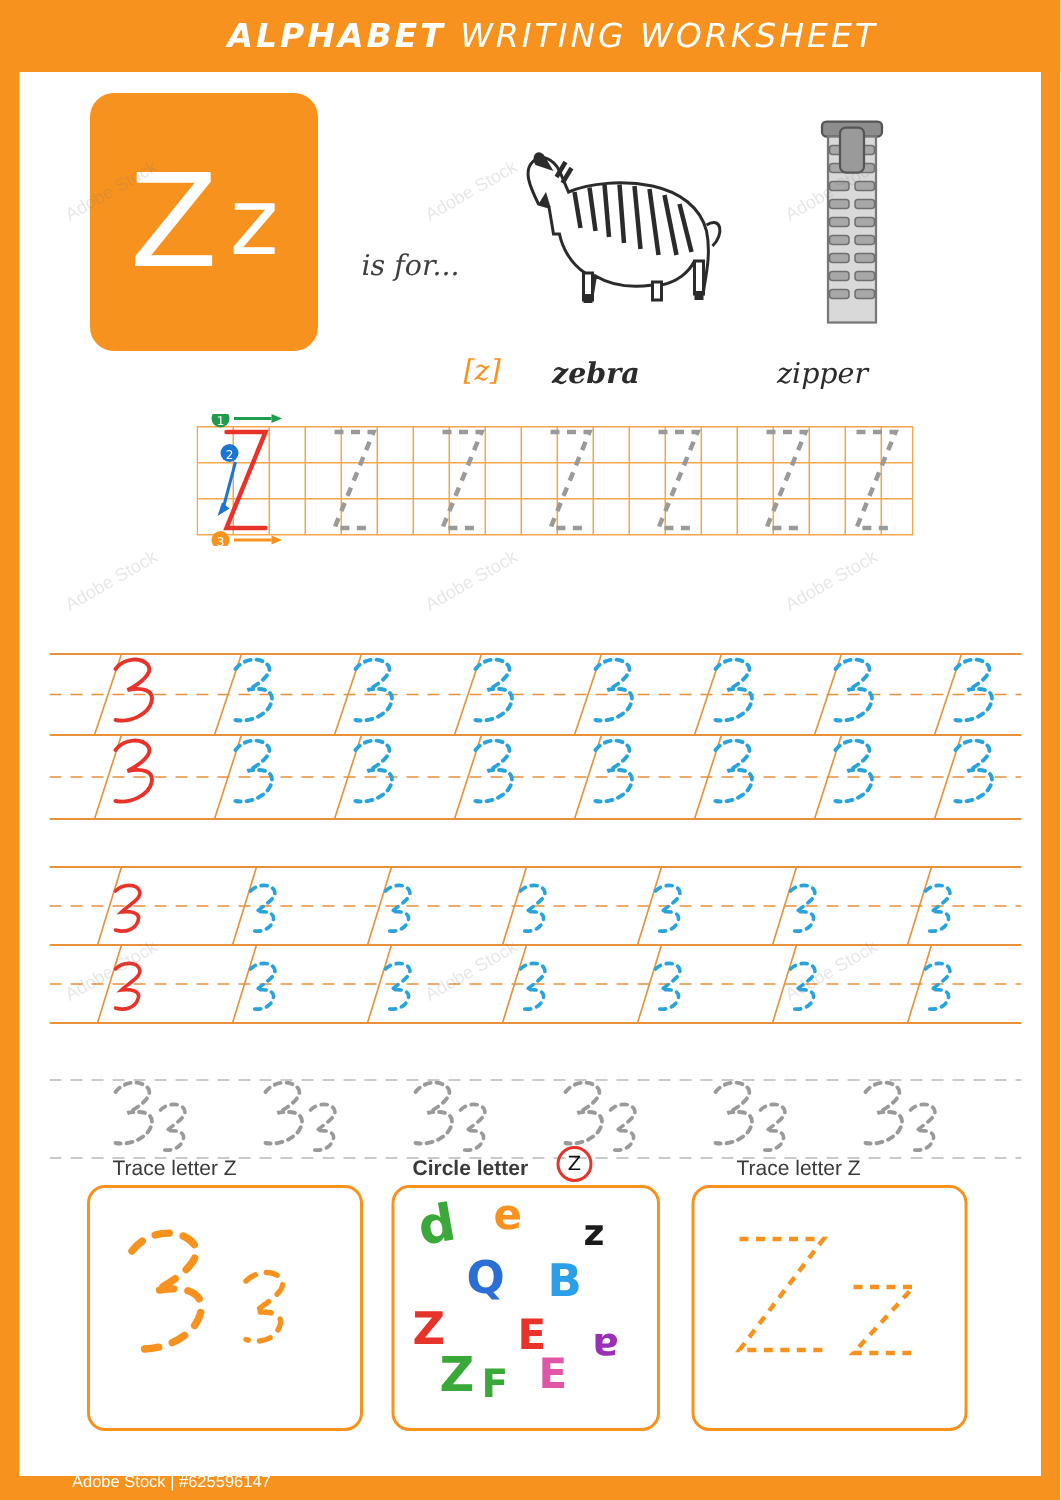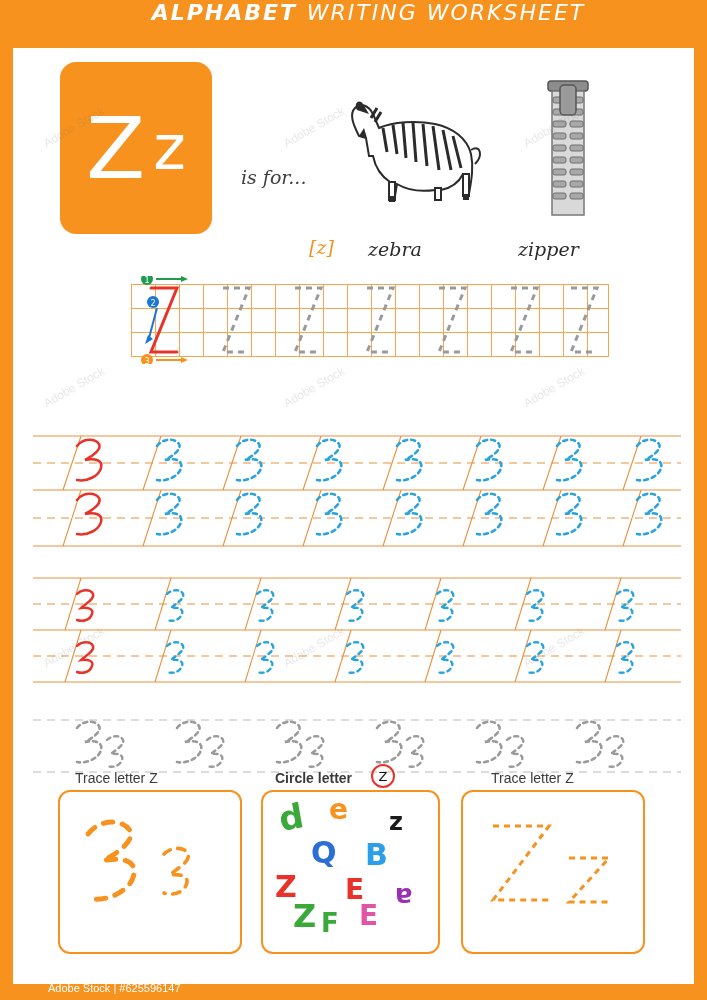--- a/index.html
+++ b/index.html
@@ -19,20 +19,21 @@
     inset: 0;
     background: #f7921e;
   }
   
   .header {
     position: absolute;
     top: 0; left: 0; right: 0;
     height: 48px;
     background: #f7921e;
     display: flex;
+    align-items: center;
     justify-content: center;
     padding-left: 30px;
   }
   .header-title {
     font-family: "DejaVu Sans", sans-serif;
     font-weight: bold;
     font-style: italic;
     font-size: 22px;
     letter-spacing: 2px;
     color: #ffffff;
@@ -100,20 +101,21 @@
     color: #f7921e;
   }
   .word-zebra {
     position: absolute;
     left: 355px;
     top: 190px;
     font-family: "DejaVu Serif", serif;
     font-style: italic;
     font-size: 19px;
     color: #2b2b2b;
+    font-weight: bold;
   }
   .word-zipper {
     position: absolute;
     left: 505px;
     top: 190px;
     font-family: "DejaVu Serif", serif;
     font-style: italic;
     font-size: 19px;
     color: #2b2b2b;
   }

